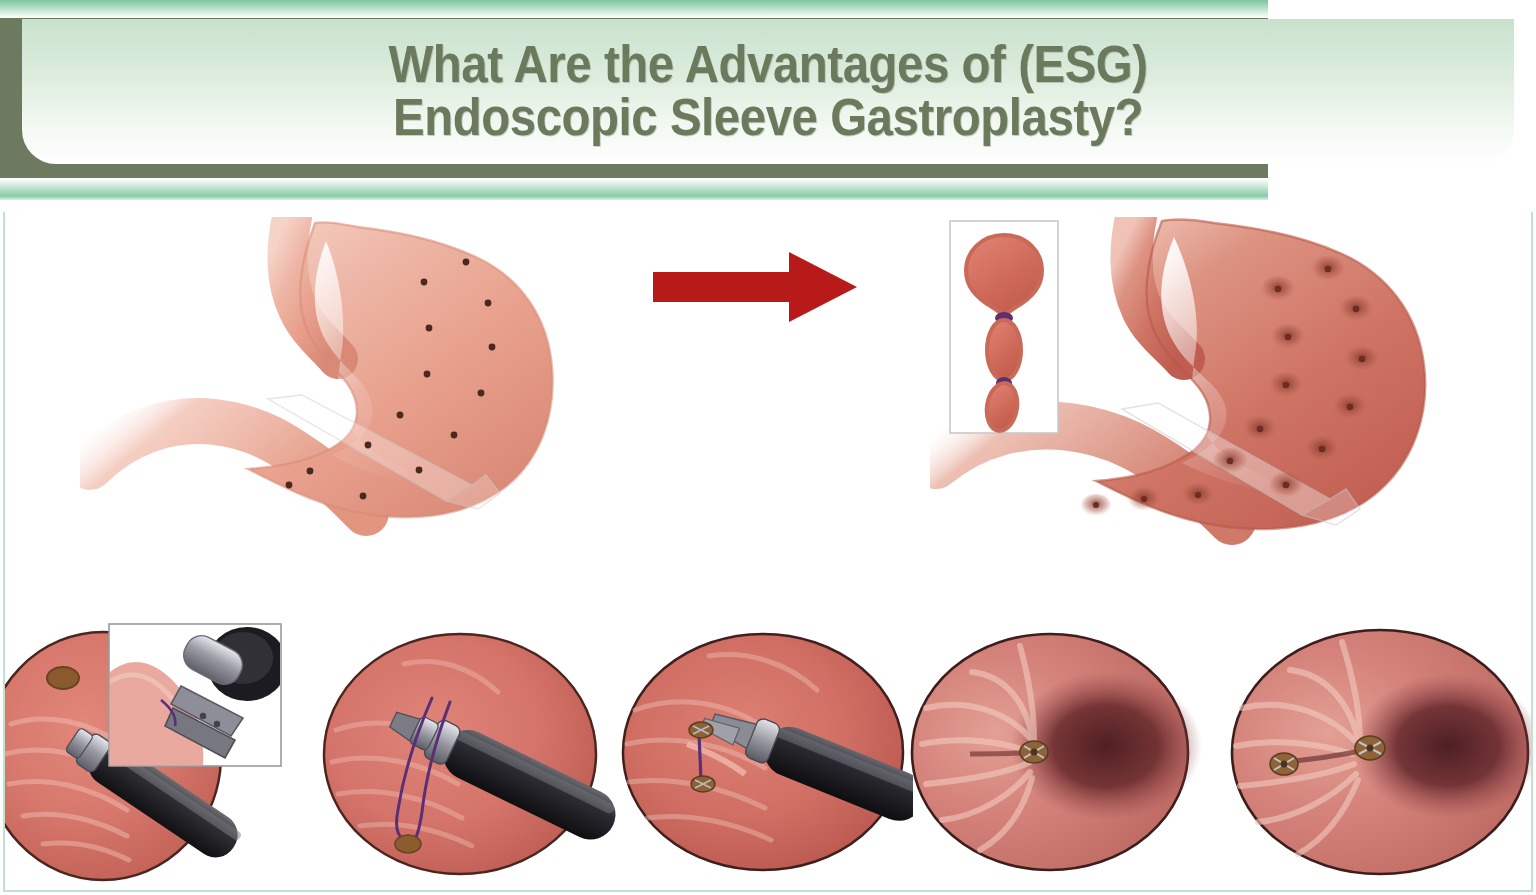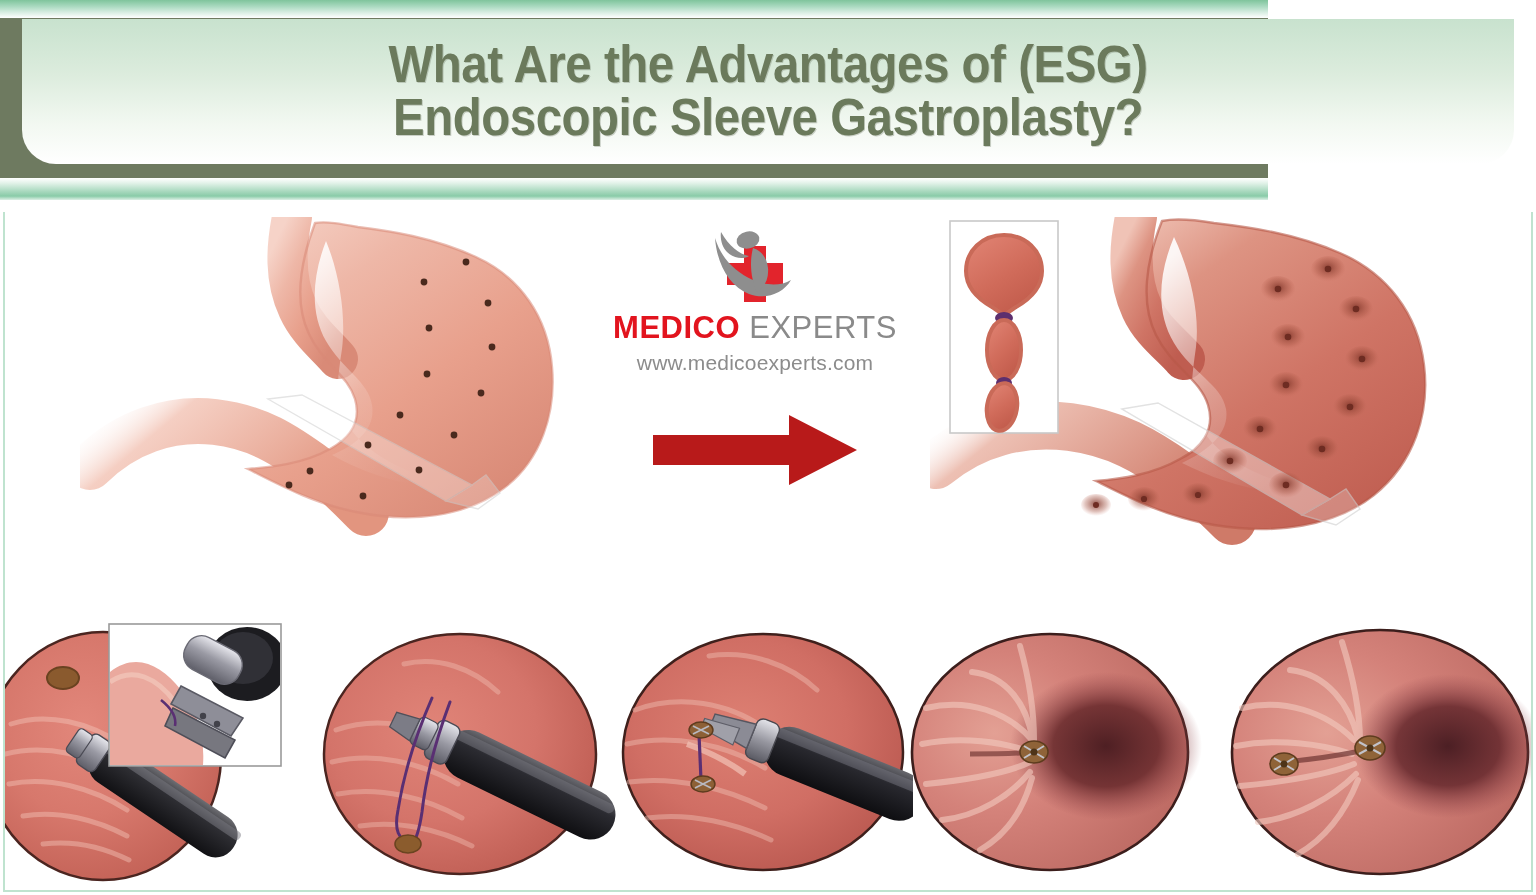--- a/index.html
+++ b/index.html
@@ -286,43 +286,20 @@
             <circle cx="339" cy="253" r="3.4"></circle>
             <circle cx="230" cy="254" r="3.4"></circle>
             <circle cx="209" cy="268" r="3.4"></circle>
             <circle cx="283" cy="279" r="3.4"></circle>
           </g>
         </svg>
       </div>
 
       <div id="center-col">
 
-        <div id="brand-logo">
-
-          <svg id="logo-mark" viewBox="0 0 128 84" xmlns="http://www.w3.org/2000/svg">
-
-            <path d="M53,22 h22 v17 h17 v22 h-17 v17 h-22 v-17 h-17 v-22 h17 z" fill="#e2242c"></path>
-
-            <path d="M24,14 C30,34 44,48 62,56 C76,62 90,62 100,56
-                     C92,70 74,76 58,70 C38,62 26,40 24,14 Z" fill="#8e8e8e"></path>
-
-            <path d="M30,8 C38,22 48,30 58,32 C52,36 42,34 36,28 C31,23 29,15 30,8 Z" fill="#8e8e8e"></path>
-
-            <path d="M62,24 C70,26 76,34 77,44 C78,54 74,63 66,68
-                     C62,60 60,50 60,40 C60,33 61,28 62,24 Z" fill="#8e8e8e"></path>
-
-            <ellipse cx="57" cy="16" rx="11.5" ry="8.5" fill="#8e8e8e" transform="rotate(-12 57 16)"></ellipse>
-          </svg>
-
-          <div id="logo-wordmark">
-            <span class="word-medico">MEDICO</span><span class="word-experts"> EXPERTS</span>
-          </div>
-
-          <div id="logo-url">www.medicoexperts.com</div>
-        </div>
 
         <svg id="transform-arrow" viewBox="0 0 212 82" xmlns="http://www.w3.org/2000/svg">
           <path d="M4,26 L140,26 L140,6 L208,41 L140,76 L140,56 L4,56 Z" fill="#b81a1a"></path>
         </svg>
       </div>
 
       <div class="stomach-fig" id="stomach-after">
         <svg class="stomach-svg" viewBox="0 0 520 340" xmlns="http://www.w3.org/2000/svg">
           <defs>
             <linearGradient id="ag1" x1="0.1" y1="0" x2="0.85" y2="1">

